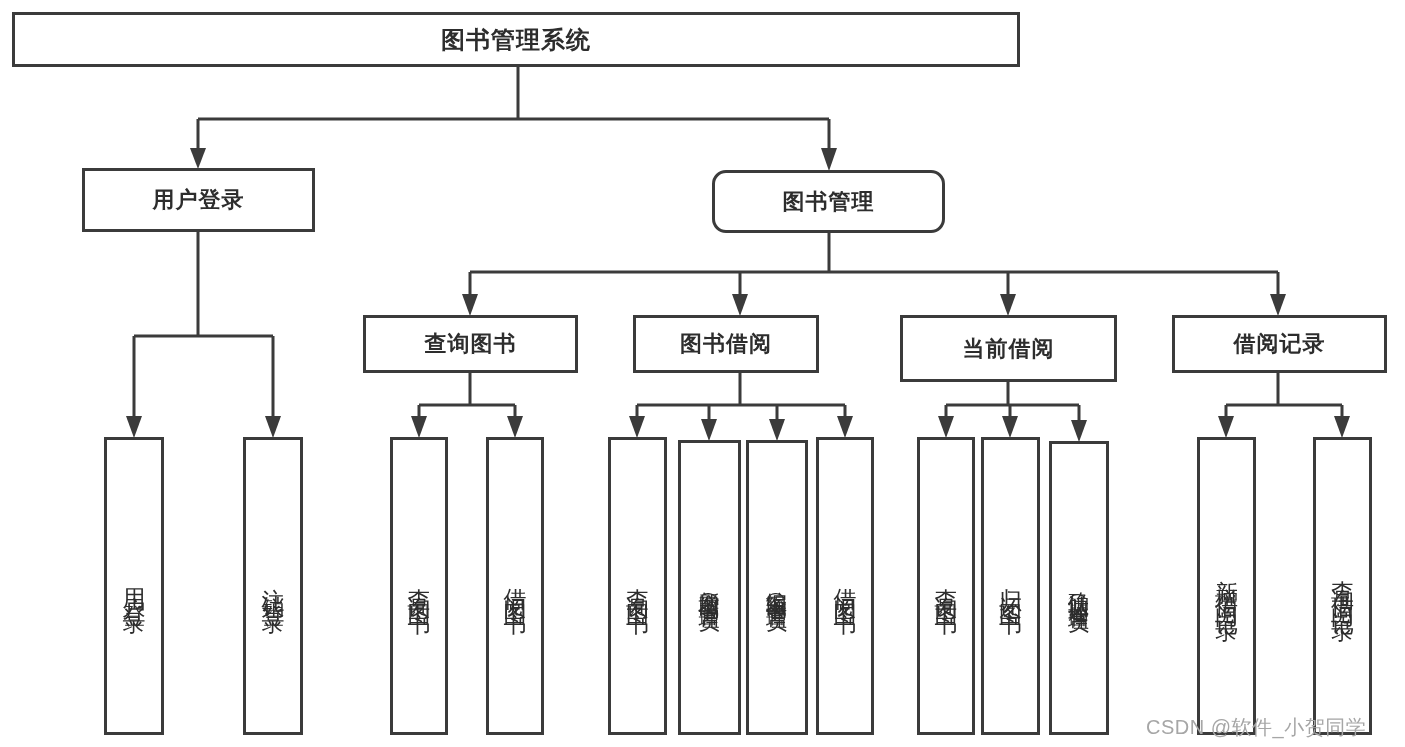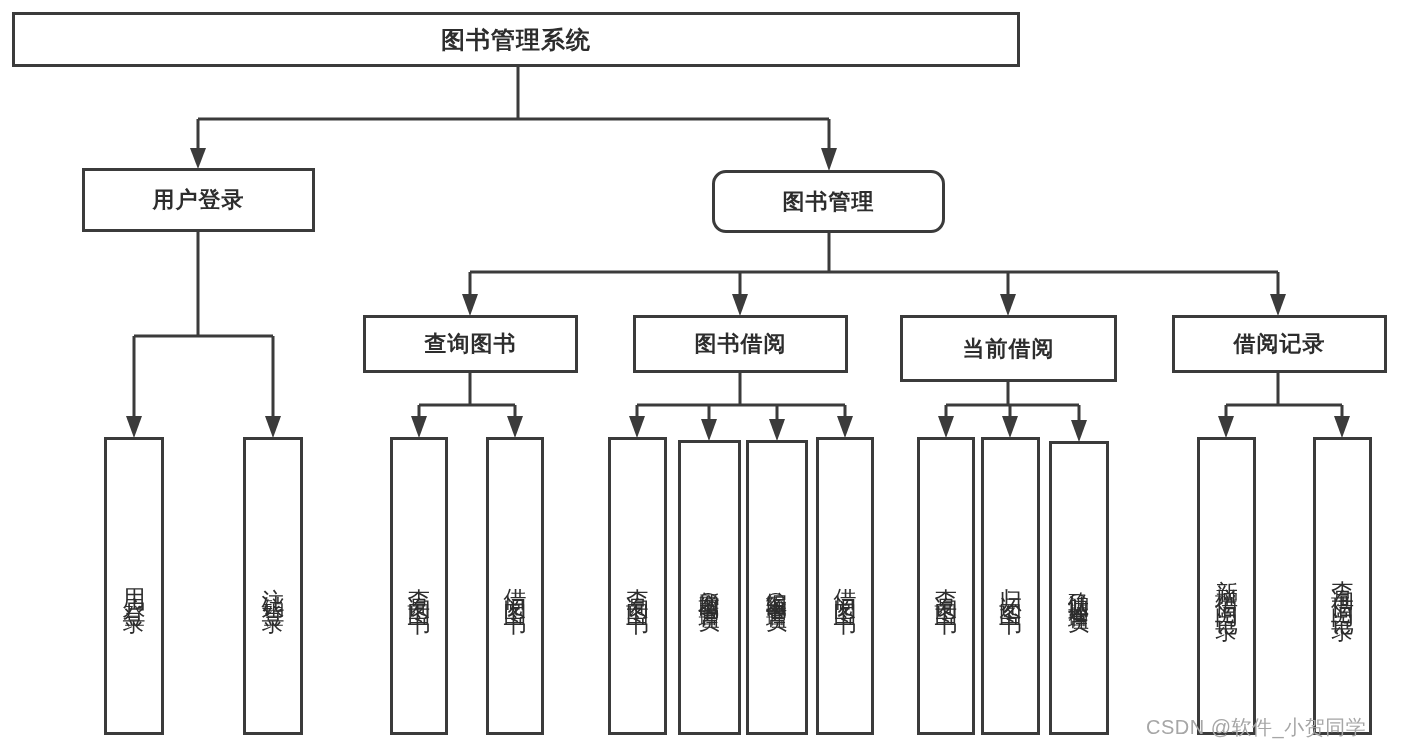--- a/index.html
+++ b/index.html
@@ -81,21 +81,21 @@
     <polygon points="1218,416 1234,416 1226,438"></polygon>
     <polygon points="1334,416 1350,416 1342,438"></polygon>
   </svg>
 
   <div class="hbox root" style="left:12px;top:12px;width:1008px;height:55px;">图书管理系统</div>
 
   <div class="hbox" style="left:82px;top:168px;width:233px;height:64px;">用户登录</div>
   <div class="hbox" style="left:712px;top:170px;width:233px;height:63px;border-radius:14px;">图书管理</div>
 
   <div class="hbox" style="left:363px;top:315px;width:215px;height:58px;">查询图书</div>
-  <div class="hbox" style="left:633px;top:315px;width:215px;height:58px;">图书借阅</div>
+  <div class="hbox" style="left:633px;top:315px;width:186px;height:58px;">图书借阅</div>
   <div class="hbox" style="left:900px;top:315px;width:217px;height:67px;">当前借阅</div>
   <div class="hbox" style="left:1172px;top:315px;width:215px;height:58px;">借阅记录</div>
 
   <div class="vbox" style="left:104px;top:437px;width:60px;height:298px;">
     <span class="vtext">用户登录</span>
   </div>
   <div class="vbox" style="left:243px;top:437px;width:60px;height:298px;">
     <span class="vtext">注销登录</span>
   </div>
 

